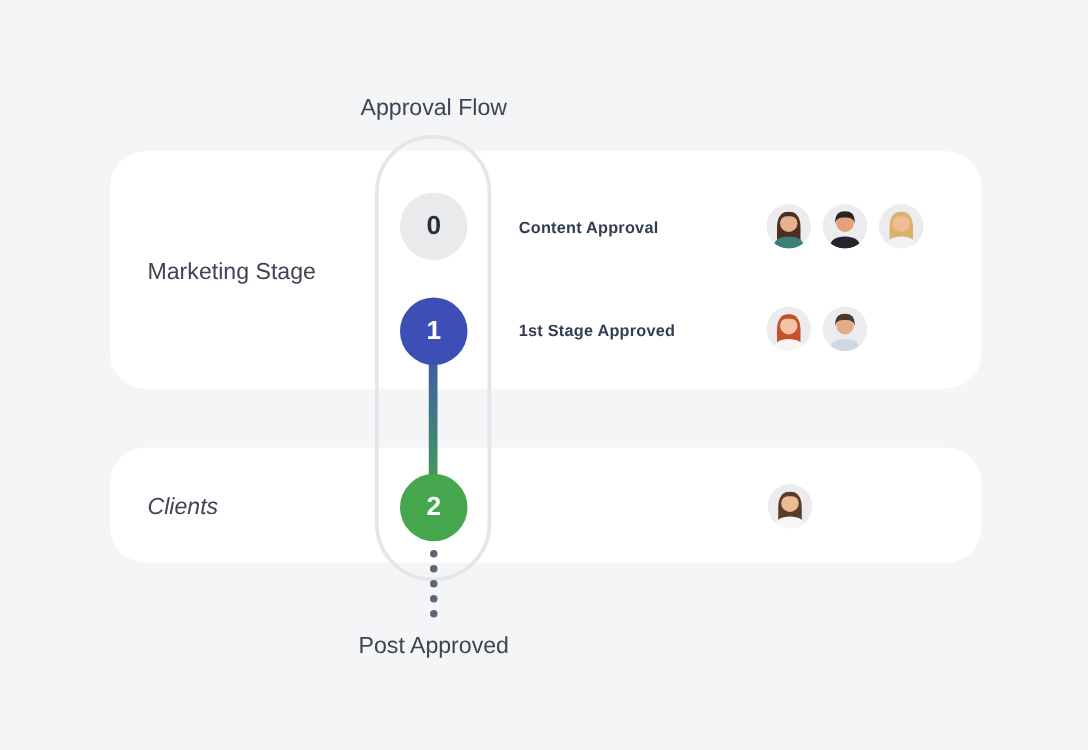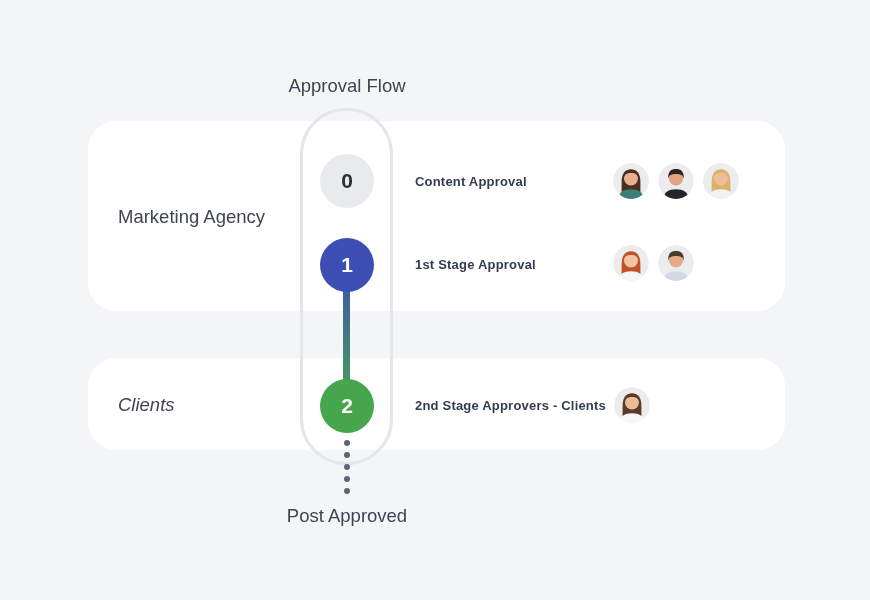--- a/index.html
+++ b/index.html
@@ -80,34 +80,33 @@
 </head>
 <body>
 
 <div class="stage">
 
   <div class="diagram-title">Approval Flow</div>
 
   <div class="card card-1"></div>
   <div class="card card-2"></div>
 
-  <div class="group-label group-label-1">Marketing Agency</div>
+  <div class="group-label group-label-1">Marketing Stage</div>
   <div class="group-label group-label-2">Clients</div>
 
   <div class="capsule"></div>
 
   <div class="connector"></div>
 
   <div class="step-circle step-circle-0">0</div>
   <div class="step-circle step-circle-1">1</div>
   <div class="step-circle step-circle-2">2</div>
 
   <div class="step-label step-label-0">Content Approval</div>
-  <div class="step-label step-label-1">1st Stage Approval</div>
-  <div class="step-label step-label-2">2nd Stage Approvers - Clients</div>
+  <div class="step-label step-label-1">1st Stage Approved</div>
 
   <div class="avatar-group avatar-group-0">
     <span class="avatar"><svg viewBox="0 0 36 36" width="36" height="36">
           <defs>
             <clipPath id="avclip0">
               <circle cx="18" cy="18" r="18"></circle>
             </clipPath>
           </defs>
           <g clip-path="url(#avclip0)">
             <circle cx="18" cy="18" r="18" fill="#ececee"></circle>

